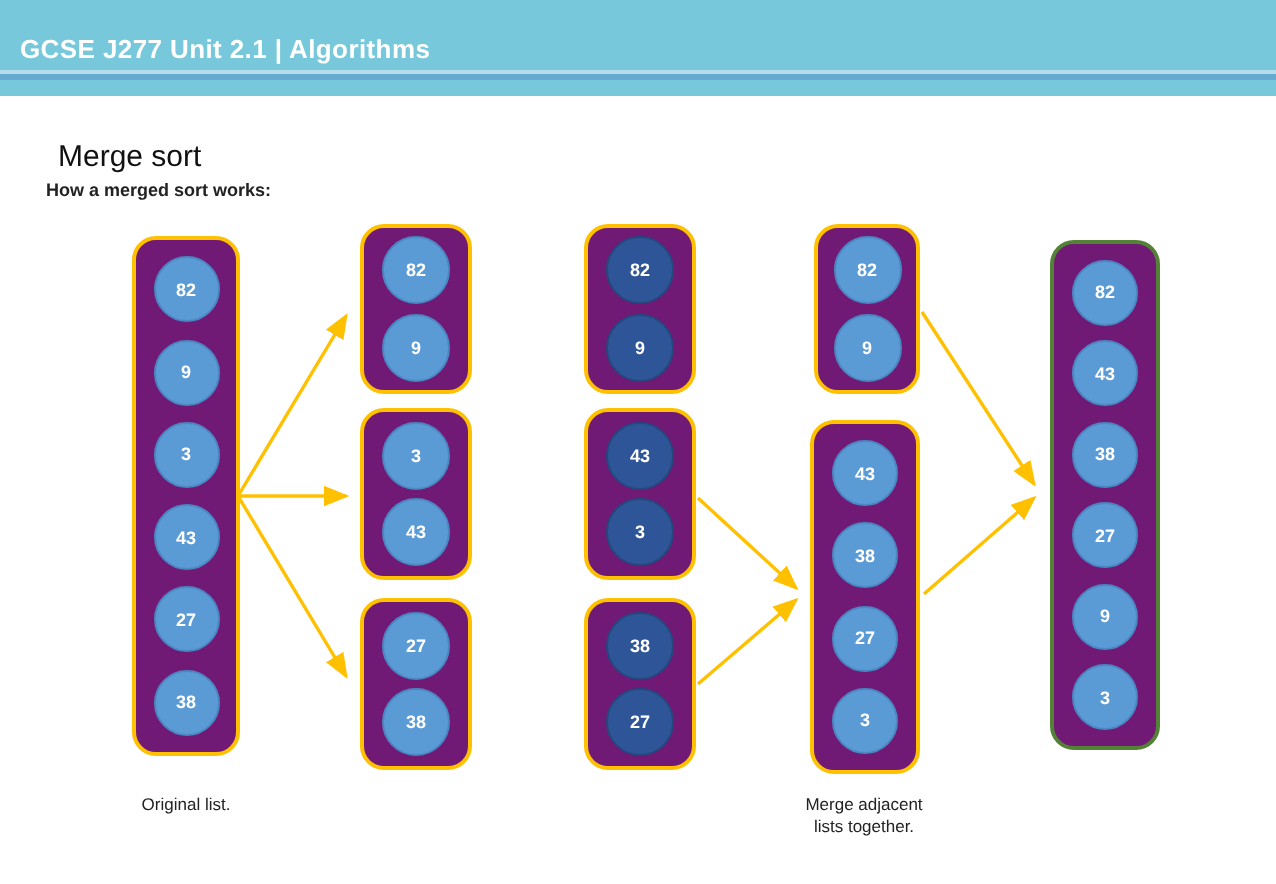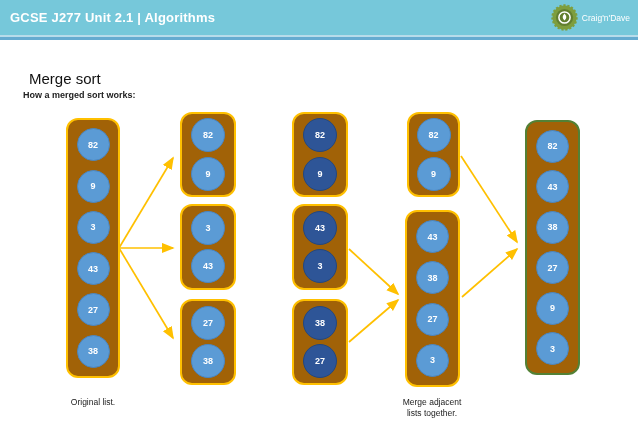--- a/index.html
+++ b/index.html
@@ -1,54 +1,44 @@
 <!DOCTYPE html>
 <html style="--teal: #76C8DA; --gold: #FFC000; --green: #538135; --light: #5B9BD5; --dark: #2E5597;"><head>
 <meta charset="utf-8">
 <style>
   html,body{margin:0;padding:0;background:#fff;}
   .slide{position:relative;width:638px;height:442px;background:#fff;overflow:hidden;
          font-family:"Liberation Sans",sans-serif;}
-  .header{position:absolute;top:0;left:0;right:0;height:35px;background:var(--teal,#76C8DA);
-          display:flex;align-items:center;justify-content:space-between;padding:0 8px 0 10px;box-sizing:border-box;gap:27px;}
+  .header{position:absolute;top:0;left:0;right:0;height:48px;background:var(--teal,#76C8DA);
+          display:flex;align-items:center;justify-content:space-between;padding:0 20px 0 10px;box-sizing:border-box;gap:27px;}
   .header-title{color:#ffffff;font-weight:bold;font-size:13px;letter-spacing:0.2px;}
   .strip1{position:absolute;top:35px;left:0;right:0;height:2px;background:#B7DCEA;}
   .strip2{position:absolute;top:37px;left:0;right:0;height:3px;background:#65ABD0;}
   .brand{display:flex;align-items:center;gap:4px;}
   .brand-text{color:#ffffff;font-size:8.5px;}
   .page-title{position:absolute;left:13px;top:54px;font-size:15px;color:#111;margin:16px;font-weight:normal;}
   .subtitle{position:absolute;left:23px;top:90px;font-size:9px;font-weight:bold;color:#222;}
   #diagram{position:absolute;inset:0;}
   .box{position:absolute;border:2px solid var(--gold,#FFC000);border-radius:12px;box-sizing:border-box;
-       background:#a16207;display:flex;flex-direction:column;align-items:center;justify-content:space-evenly;}
+       background:#701a75;display:flex;flex-direction:column;align-items:center;justify-content:space-evenly;}
   .box.green{border-color:var(--green,#538135);}
   .circle{border-radius:50%;display:flex;align-items:center;justify-content:center;
           color:#fff;font-size:9px;font-weight:bold;background:var(--light,#5B9BD5);
           border:1px solid #4a86c2;box-sizing:border-box;}
   .circle.dark{background:var(--dark,#2E5597);border-color:#24477e;}
   .caption{position:absolute;width:120px;font-size:8.5px;color:#222;text-align:center;white-space:pre-line;line-height:1.35;}
   .arrows{position:absolute;inset:0;pointer-events:none;}
 </style>
 </head>
 <body>
 
 <div class="slide">
 
   <div class="header">
     <span class="header-title">GCSE J277 Unit 2.1 | Algorithms</span>
-    <div class="brand">
-      <svg width="27" height="27" viewBox="0 0 27 27">
-        <circle cx="13.5" cy="13.5" r="12" fill="#7E9E3E"></circle>
-        <circle cx="13.5" cy="13.5" r="12.2" fill="none" stroke="#7E9E3E" stroke-width="2" stroke-dasharray="2.2 1.8"></circle>
-        <circle cx="13.5" cy="13.5" r="8.6" fill="#627F30"></circle>
-        <circle cx="13.5" cy="13.5" r="5.6" fill="none" stroke="#ffffff" stroke-width="1.5"></circle>
-        <path d="M13.5 9.6 C15.6 12 16.1 14 13.5 16.6 C10.9 14 11.4 12 13.5 9.6 Z" fill="#ffffff"></path>
-      </svg>
-      <span class="brand-text">Craig'n'Dave</span>
-    </div>
   </div>
   <div class="strip1"></div>
   <div class="strip2"></div>
 
   <h1 class="page-title">Merge sort</h1>
   <div class="subtitle">How a merged sort works:</div>
 
   <svg class="arrows" width="638" height="442" viewBox="0 0 638 442">
     <defs>
       <marker id="ah" markerWidth="9" markerHeight="8" refX="6.5" refY="3" orient="auto">

